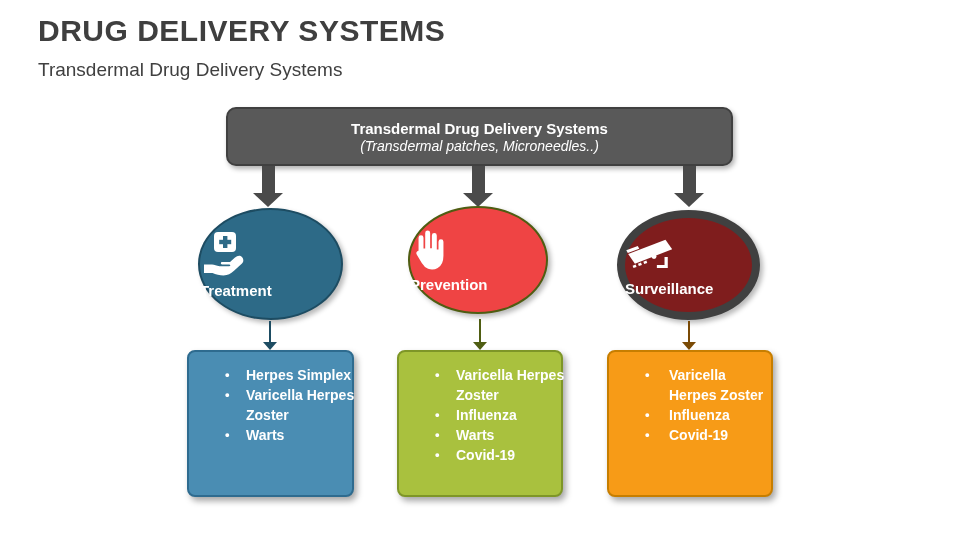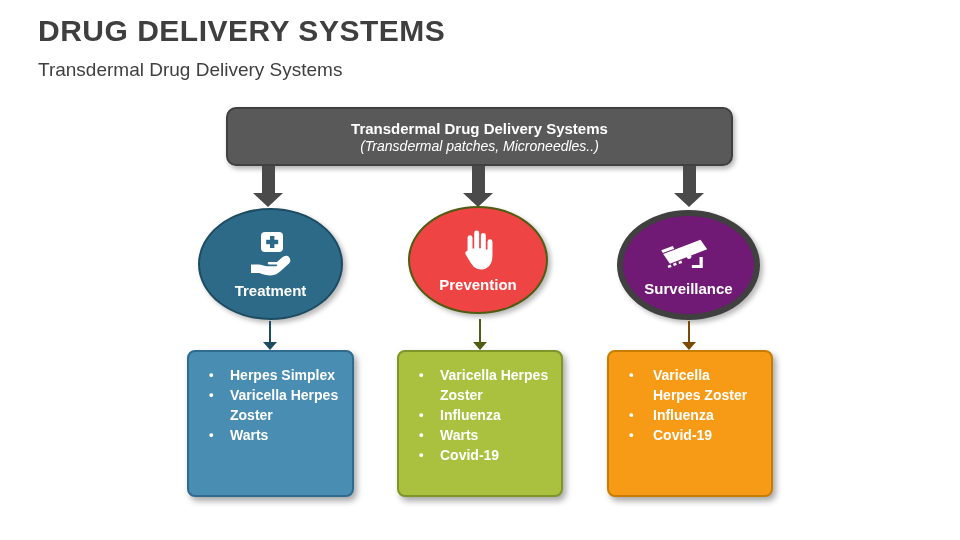--- a/index.html
+++ b/index.html
@@ -30,48 +30,48 @@
   .thick-arrow .stem { width:13px; height:27px; background:#4a4a4a; margin:0 auto; }
   .thick-arrow .head {
     width:0; height:0; margin:0 auto;
     border-left:15px solid transparent; border-right:15px solid transparent;
     border-top:14px solid #4a4a4a;
   }
   .ta-1 { left:253px; } .ta-2 { left:463px; } .ta-3 { left:674px; }
   
   .ellipse {
     position:absolute; border-radius:50%;
-    display:flex; flex-direction:column; align-items:center; justify-content:center;
+    display:flex; flex-direction:column; justify-content:center;
     box-shadow:3px 3px 5px rgba(0,0,0,.28); color:#fff;
   }
   .ellipse .label { font-size:15px; font-weight:bold; margin-top:2px; }
   .el-treatment { left:198px; top:208px; width:145px; height:112px;
     background:#2d6a87; border:2px solid #1d4c62; }
   .el-prevention { left:408px; top:206px; width:140px; height:108px;
     background:#ef4444; border:2px solid #4f5d12; }
   .el-surveillance { left:617px; top:210px; width:143px; height:110px;
-    background:#701a75; border:6px solid #404040; }
+    background:#7f1d1d; border:8px solid #404040; }
   
   .connector { position:absolute; width:14px; }
   .connector .line { width:2px; margin:0 auto; }
   .connector .chead {
     width:0; height:0; margin:0 auto;
     border-left:7px solid transparent; border-right:7px solid transparent;
     border-top:8px solid;
   }
   .cn-1 { left:263px; top:321px; }
   .cn-1 .line { height:21px; background:#1d4c62; } .cn-1 .chead { border-top-color:#1d4c62; }
   .cn-2 { left:473px; top:319px; }
   .cn-2 .line { height:23px; background:#4f5d12; } .cn-2 .chead { border-top-color:#4f5d12; }
   .cn-3 { left:682px; top:321px; }
   .cn-3 .line { height:21px; background:#7a4a05; } .cn-3 .chead { border-top-color:#7a4a05; }
   
   .dbox {
     position:absolute; top:350px; height:147px; border-radius:8px;
-    box-shadow:3px 4px 6px rgba(0,0,0,.35); color:#fff;
+    box-shadow:3px 4px 6px rgba(0,0,0,.35); color:#fff;padding-left:16px;
   }
   .db-treatment { left:187px; width:167px; background:#4a8db3; border:2px solid #2e6b8f; }
   .db-prevention { left:397px; width:166px; background:#a9c13e; border:2px solid #7e9627; }
   .db-surveillance { left:607px; width:166px; background:#f79b17; border:2px solid #c77e00; }
   .dbox ul { list-style:none; margin:13px 0 0 18px; }
   .dbox li {
     position:relative; padding-left:23px;
     font-size:14px; font-weight:bold; line-height:20px;
   }
   .dbox li::before { content:"\2022"; position:absolute; left:2px; font-size:13px; }

